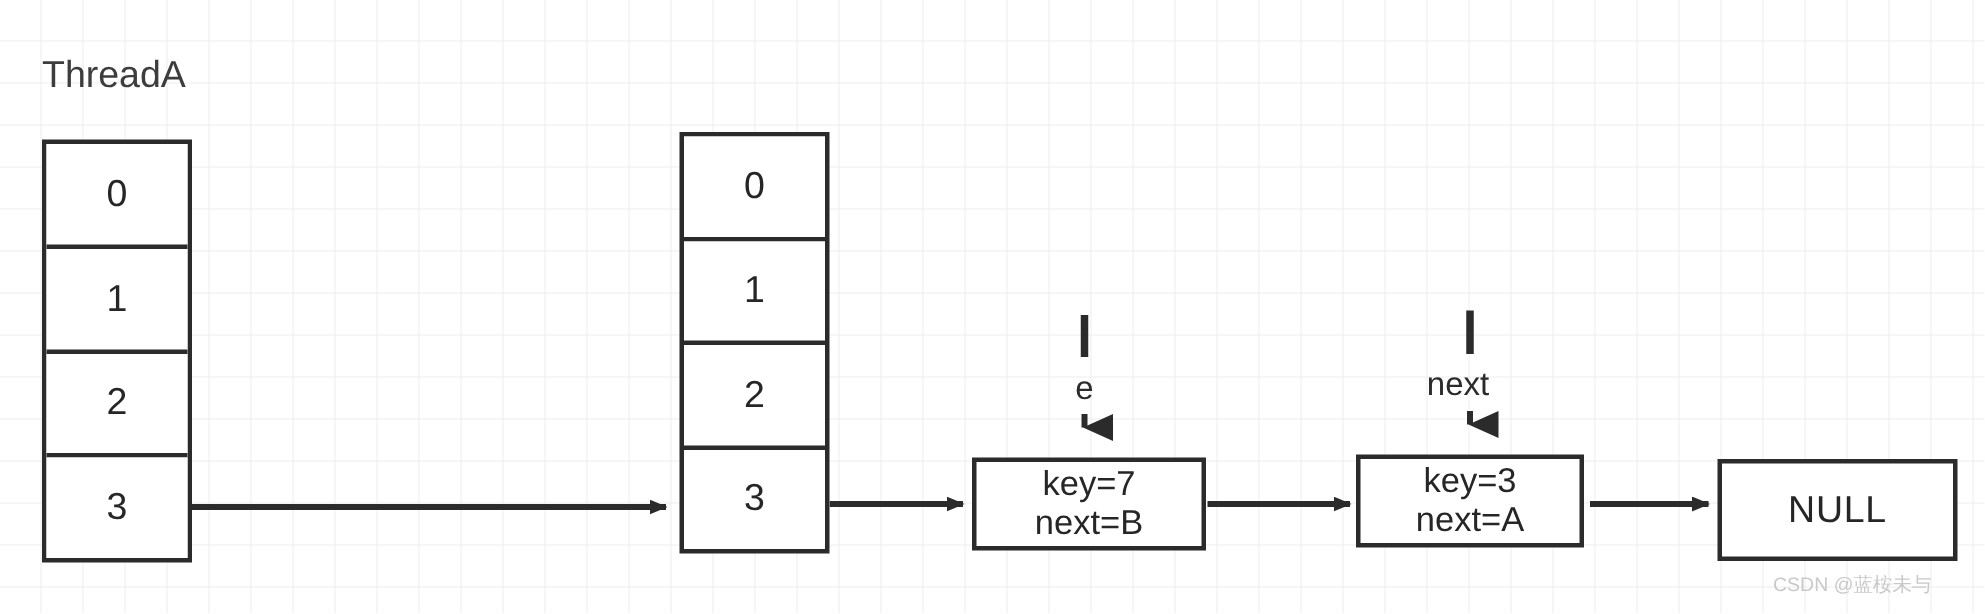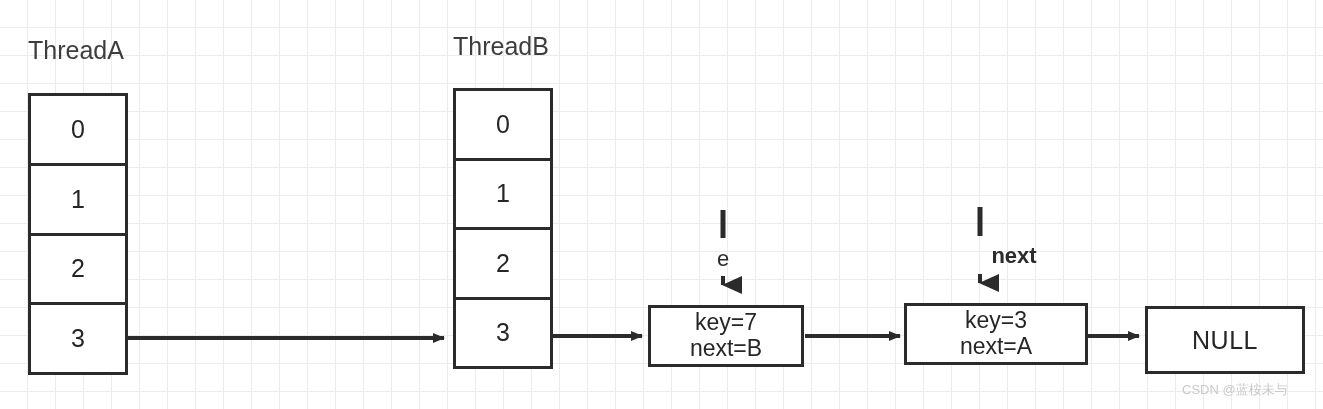--- a/index.html
+++ b/index.html
@@ -146,39 +146,38 @@
 
   <div class="thread-label" style="left:28px; top:36px;">ThreadA</div>
 
   <div class="bucket-table" style="left:28px; top:93px; width:100px; height:282px;">
     <div class="bucket-cell">0</div>
     <div class="bucket-cell">1</div>
     <div class="bucket-cell">2</div>
     <div class="bucket-cell">3</div>
   </div>
 
-  <div class="thread-label" style="left:453px; top:32px;">ThreadB</div>
 
   <div class="bucket-table" style="left:453px; top:88px; width:100px; height:281px;">
     <div class="bucket-cell">0</div>
     <div class="bucket-cell">1</div>
     <div class="bucket-cell">2</div>
     <div class="bucket-cell">3</div>
   </div>
 
   <div class="pointer-label" style="left:723px; top:246px;">e</div>
 
-  <div class="pointer-label" style="left:1014px; top:243px;font-weight:bold;">next</div>
+  <div class="pointer-label" style="left:972px; top:243px;">next</div>
 
   <div class="node-box" style="left:648px; top:305px; width:156px; height:62px;">
     <div class="node-line">key=7</div>
     <div class="node-line">next=B</div>
   </div>
 
-  <div class="node-box" style="left:904px; top:303px; width:184px; height:62px;justify-content:center;">
+  <div class="node-box" style="left:904px; top:303px; width:152px; height:62px;justify-content:center;">
     <div class="node-line">key=3</div>
     <div class="node-line">next=A</div>
   </div>
 
   <div class="null-box" style="left:1145px; top:306px; width:160px; height:68px;">
     <div class="null-text">NULL</div>
   </div>
 
   <div class="watermark" style="left:1182px; top:381px;">CSDN @蓝桉未与</div>
 

